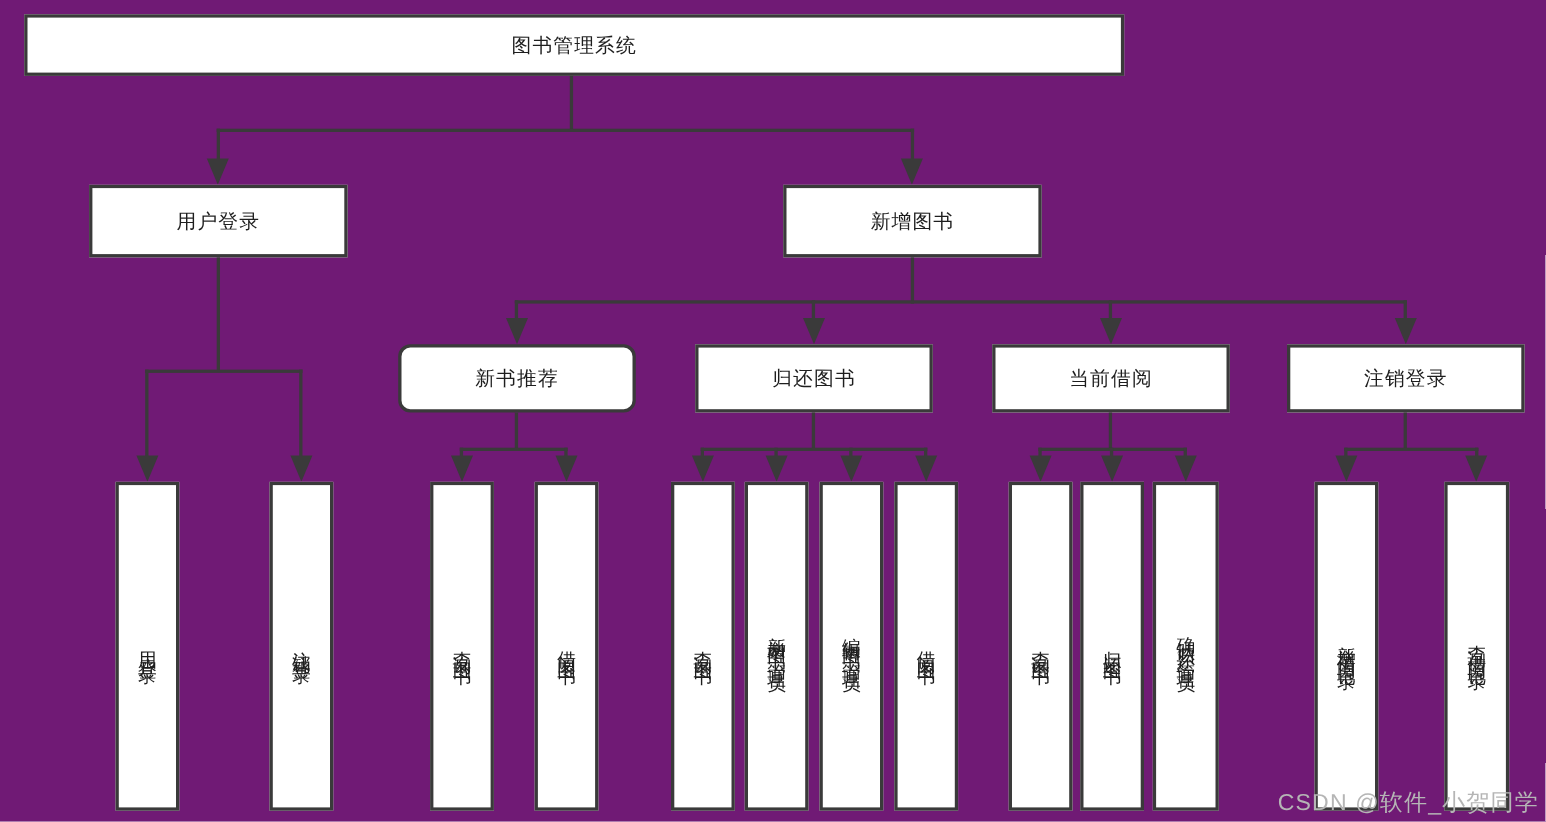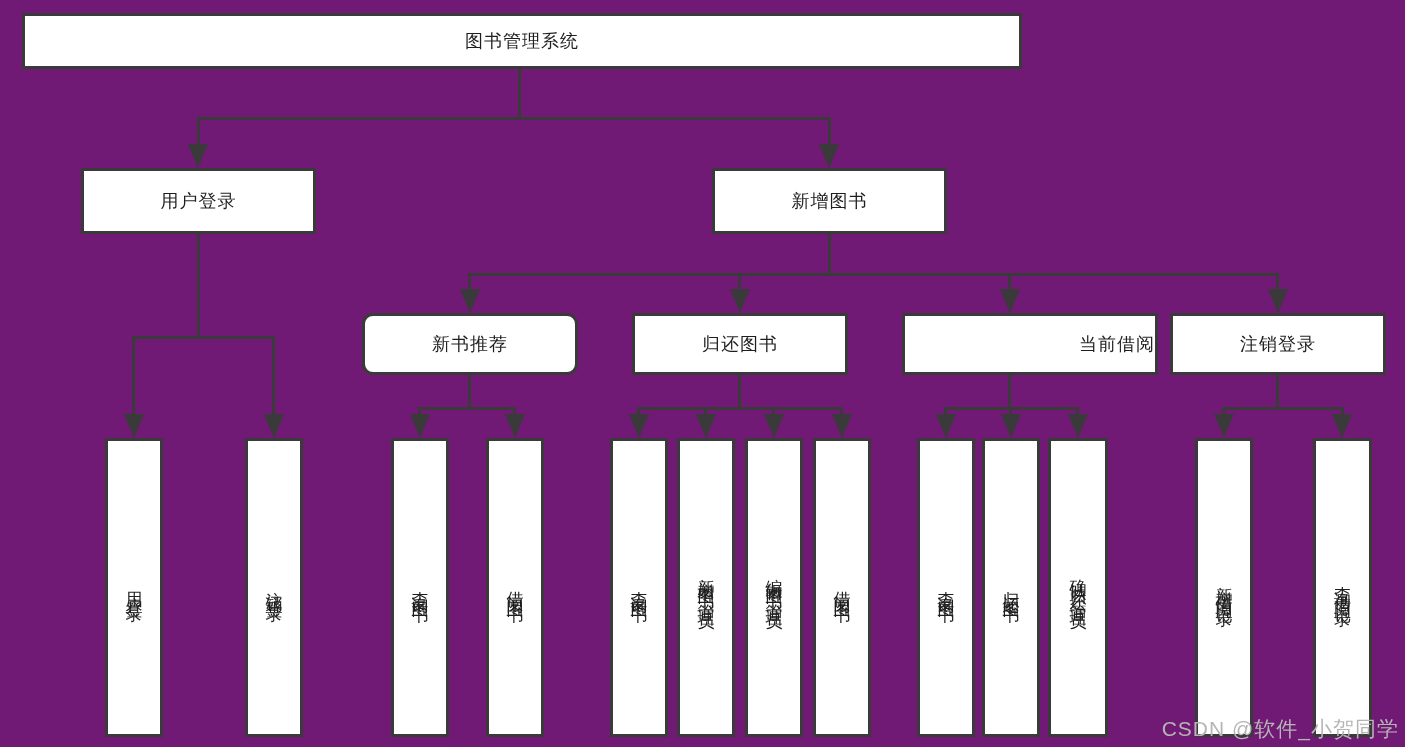--- a/index.html
+++ b/index.html
@@ -66,21 +66,21 @@
   <div class="arrow" style="left:1000px;top:289px;"></div>
   <div class="vline" style="left:1276px;top:273px;height:18px;"></div>
   <div class="arrow" style="left:1268px;top:289px;"></div>
 
   <div class="box hbox" style="left:362px;top:313px;width:216px;height:62px;border-radius:11px;">
     <span>新书推荐</span>
   </div>
   <div class="box hbox" style="left:632px;top:313px;width:216px;height:62px;">
     <span>归还图书</span>
   </div>
-  <div class="box hbox" style="left:902px;top:313px;width:256px;height:62px;justify-content:flex-end;">
+  <div class="box hbox" style="left:902px;top:313px;width:216px;height:62px;">
     <span>当前借阅</span>
   </div>
   <div class="box hbox" style="left:1170px;top:313px;width:216px;height:62px;">
     <span>注销登录</span>
   </div>
 
   <div class="vline" style="left:468px;top:375px;height:34px;"></div>
   <div class="hline" style="left:418px;top:407px;width:98px;"></div>
   <div class="vline" style="left:418px;top:407px;height:9px;"></div>
   <div class="arrow" style="left:410px;top:414px;"></div>

